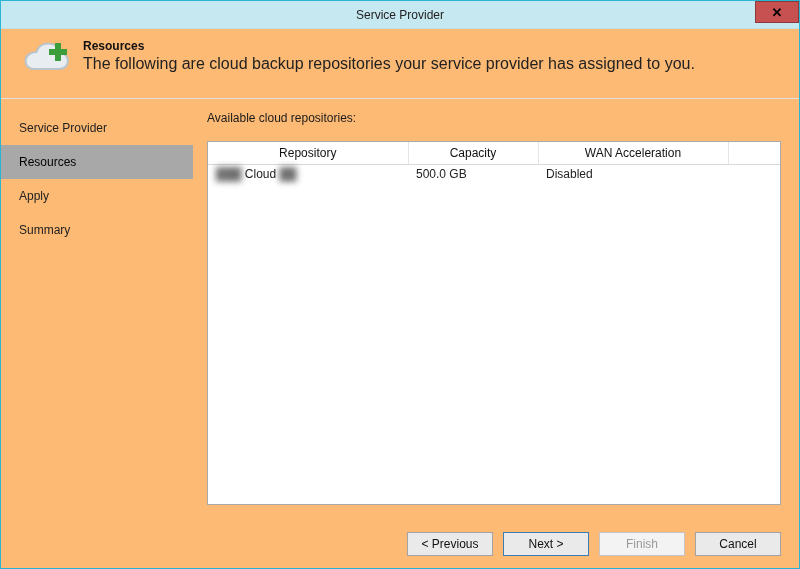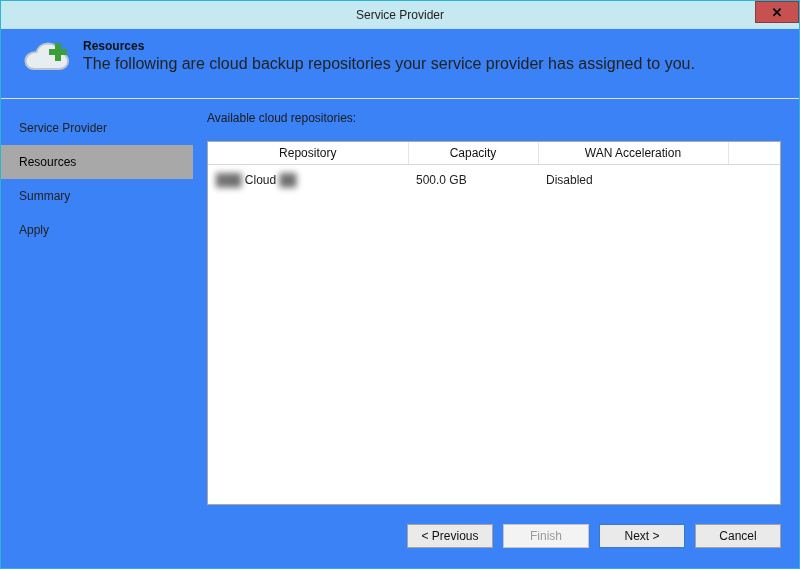--- a/index.html
+++ b/index.html
@@ -1,19 +1,19 @@
 <!DOCTYPE html>
 <html><head>
 <meta charset="utf-8">
 <style>
   * { box-sizing: border-box; }
   html, body { margin: 0; padding: 0; font-family: "Segoe UI", Tahoma, sans-serif; font-size: 12px; background: #fff; }
   .window {
     width: 800px; height: 569px; position: relative;
-    border: 1px solid #29b6d4; background: #3b82f6;
+    border: 1px solid #29b6d4; background: #fdba74;
   }
   .titlebar {
     height: 28px; background: #c6e8f0; display: flex; align-items: center;
     justify-content: center; position: relative; border-bottom: 1px solid #bcdfe8;
   }
   .titlebar-text { font-size: 12px; color: #222; }
   .close-btn {
     position: absolute; right: 0; top: 0; width: 44px; height: 22px;
     background: #c75050; color: #000; font-size: 13px; font-weight: bold;
     display: flex; align-items: center; justify-content: center;
@@ -50,25 +50,25 @@
   .grid {
     width: 100%; border-collapse: collapse; table-layout: fixed;
   }
   .grid th {
     text-align: center; font-weight: normal; font-size: 12px; color: #111;
     padding: 4px 8px; background: #fff; border-bottom: 1px solid #d9d9d9;
     border-right: 1px solid #e5e5e5;
   }
   .grid th:last-child { border-right: none; }
   .grid td {
-    font-size: 12px; padding: 8px 8px; color: #222;
+    font-size: 12px; padding: 2px 8px; color: #222;
   }
   .blur { filter: blur(3px); opacity: 0.65; display: inline-block; }
   .button-row {
-    position: absolute; bottom: 20px; right: 18px; display: flex; gap: 10px;
+    position: absolute; bottom: 12px; right: 18px; display: flex; gap: 10px;
   }
   .btn {
     min-width: 86px; height: 24px; padding: 0 12px;
     background: #eaeaea; border: 1px solid #a3a3a3; font-size: 12px;
     display: inline-flex; align-items: center; justify-content: center;
     cursor: pointer; color: #111;
   }
   .btn.primary { border: 1px solid #3d7bb8; background: #eaeaea; }
   .btn.disabled { color: #9a9a9a; border-color: #c5c5c5; background: #f3f3f3; cursor: default; }
 </style>
@@ -96,22 +96,22 @@
       <div class="header-title">Resources</div>
       <div class="header-desc">The following are cloud backup repositories your service provider has assigned to you.</div>
     </div>
   </div>
 
   <div class="body-area">
 
     <div class="sidebar">
       <div class="nav-item">Service Provider</div>
       <div class="nav-item active">Resources</div>
+      <div class="nav-item">Apply</div>
       <div class="nav-item">Summary</div>
-      <div class="nav-item">Apply</div>
     </div>
 
     <div class="main">
       <div class="section-label">Available cloud repositories:</div>
       <div class="table-wrap">
         <table class="grid">
           <colgroup>
             <col style="width:200px">
             <col style="width:130px">
             <col style="width:190px">
@@ -138,18 +138,18 @@
             </tr>
           </tbody>
         </table>
       </div>
     </div>
 
   </div>
 
   <div class="button-row">
     <div class="btn">&lt; Previous</div>
+    <div class="btn primary">Next &gt;</div>
     <div class="btn disabled">Finish</div>
-    <div class="btn primary">Next &gt;</div>
     <div class="btn">Cancel</div>
   </div>
 
 </div>
 
 </body></html>

